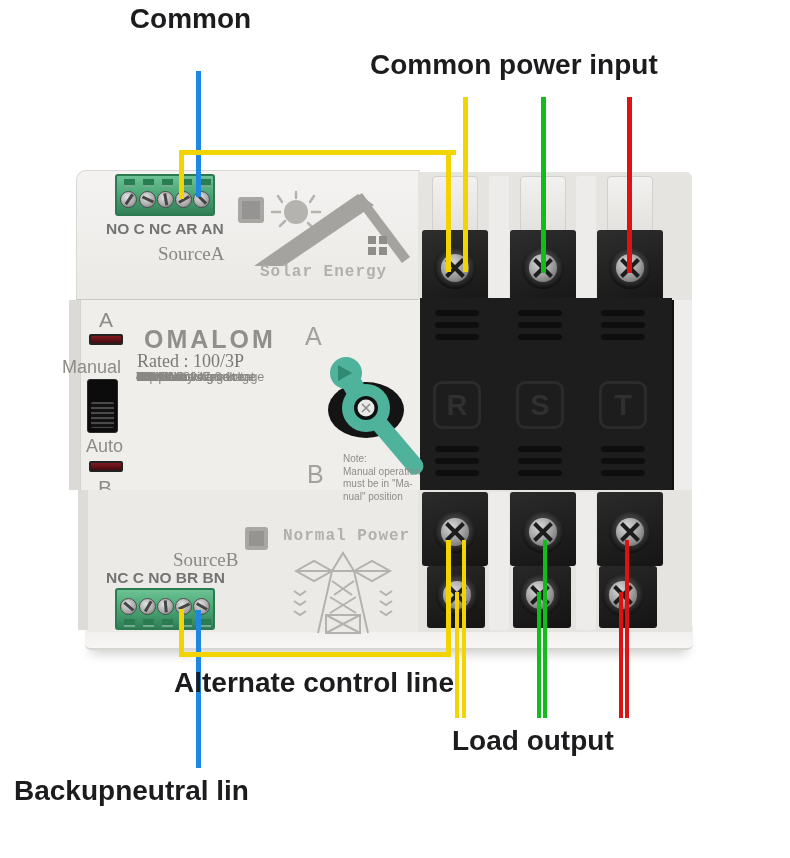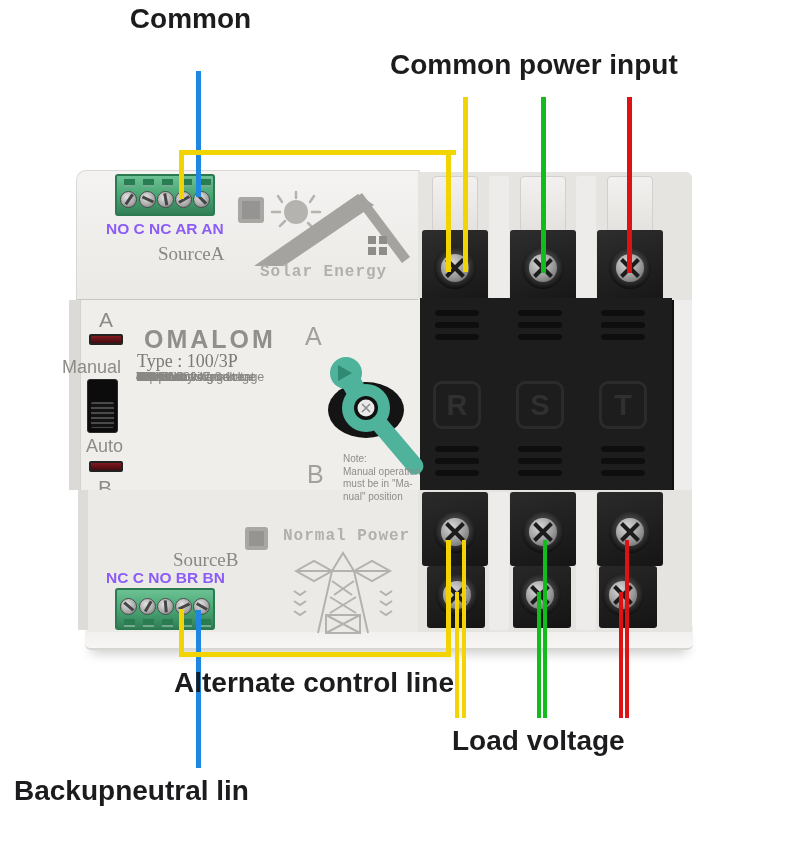--- a/index.html
+++ b/index.html
@@ -69,35 +69,35 @@
   
   .phase{width:48px;height:48px;border:3px solid #2b2b2b;border-radius:9px;color:#303030;
          font-size:29px;font-weight:bold;display:flex;align-items:center;justify-content:center;}
   .vents{display:flex;flex-direction:column;gap:6px;}
   .vents i{position:static;display:block;width:44px;height:6px;background:#0e0e0e;border-radius:3px;}
 
   
   .serif-cap{font-family:"Liberation Serif",serif;color:#8a8885;font-size:19px;white-space:nowrap;}
   .mono-cap{font-family:"Liberation Mono",monospace;font-weight:bold;color:#b2b0ad;font-size:16px;
             letter-spacing:1px;white-space:nowrap;}
-  .term-lab{color:#8b5cf6;font-size:15.5px;font-weight:bold;white-space:nowrap;text-align:right;}
+  .term-lab{color:#737373;font-size:15.5px;font-weight:bold;white-space:nowrap;text-align:right;}
   .logo-sq{background:#a9a7a4;border-radius:3px;}
   .logo-sq::before{content:"";position:absolute;inset:4px;background:#969492;}
 </style>
 </head>
 <body>
 
 <div class="stage">
 
   <div class="ann" style="left:58px;top:2px;width:265px;text-align:center;">
     <div style="position:static">Common</div>
   </div>
-  <div class="ann" style="left:390px;top:48px;">Common power input</div>
+  <div class="ann" style="left:370px;top:48px;">Common power input</div>
   <div class="ann" style="left:138px;top:666px;margin-left:36px;">Alternate control line</div>
-  <div class="ann" style="left:452px;top:724px;">Load voltage</div>
+  <div class="ann" style="left:452px;top:724px;">Load output</div>
   <div class="ann" style="left:14px;top:774px;">Backupneutral lin</div>
 
   <div class="base-strip"></div>
 
   <div class="top-left"></div>
   <div class="top-right-bd"></div>
   <div class="post" style="left:432px;"></div>
   <div class="post" style="left:520px;"></div>
   <div class="post" style="left:607px;"></div>
   <div class="pillar" style="left:489px;top:176px;height:124px;"></div>
@@ -159,21 +159,21 @@
   <div class="led" style="left:89px;top:334px;"></div>
   <div class="gray-label" style="left:62px;top:357px;font-size:18px;">Manual</div>
   <div class="slider">
       <i></i>
     </div>
   <div class="gray-label" style="left:86px;top:436px;font-size:18px;">Auto</div>
   <div class="led" style="left:89px;top:461px;"></div>
   <div class="gray-label" style="left:98px;top:476px;font-size:21px;">B</div>
 
   <div class="brand" style="left:144px;top:325px;">OMALOM</div>
-  <div class="type" style="left:137px;top:351px;">Type : 100/3P</div>
+  <div class="type" style="left:137px;top:351px;">Rated : 100/3P</div>
   <div class="specs">
     <div class="row">
         <span>Rated working current</span>
         <span>100A</span>
       </div>
     <div class="row">
         <span>Rated working voltage</span>
         <span>400V AC</span>
       </div>
     <div class="row">

